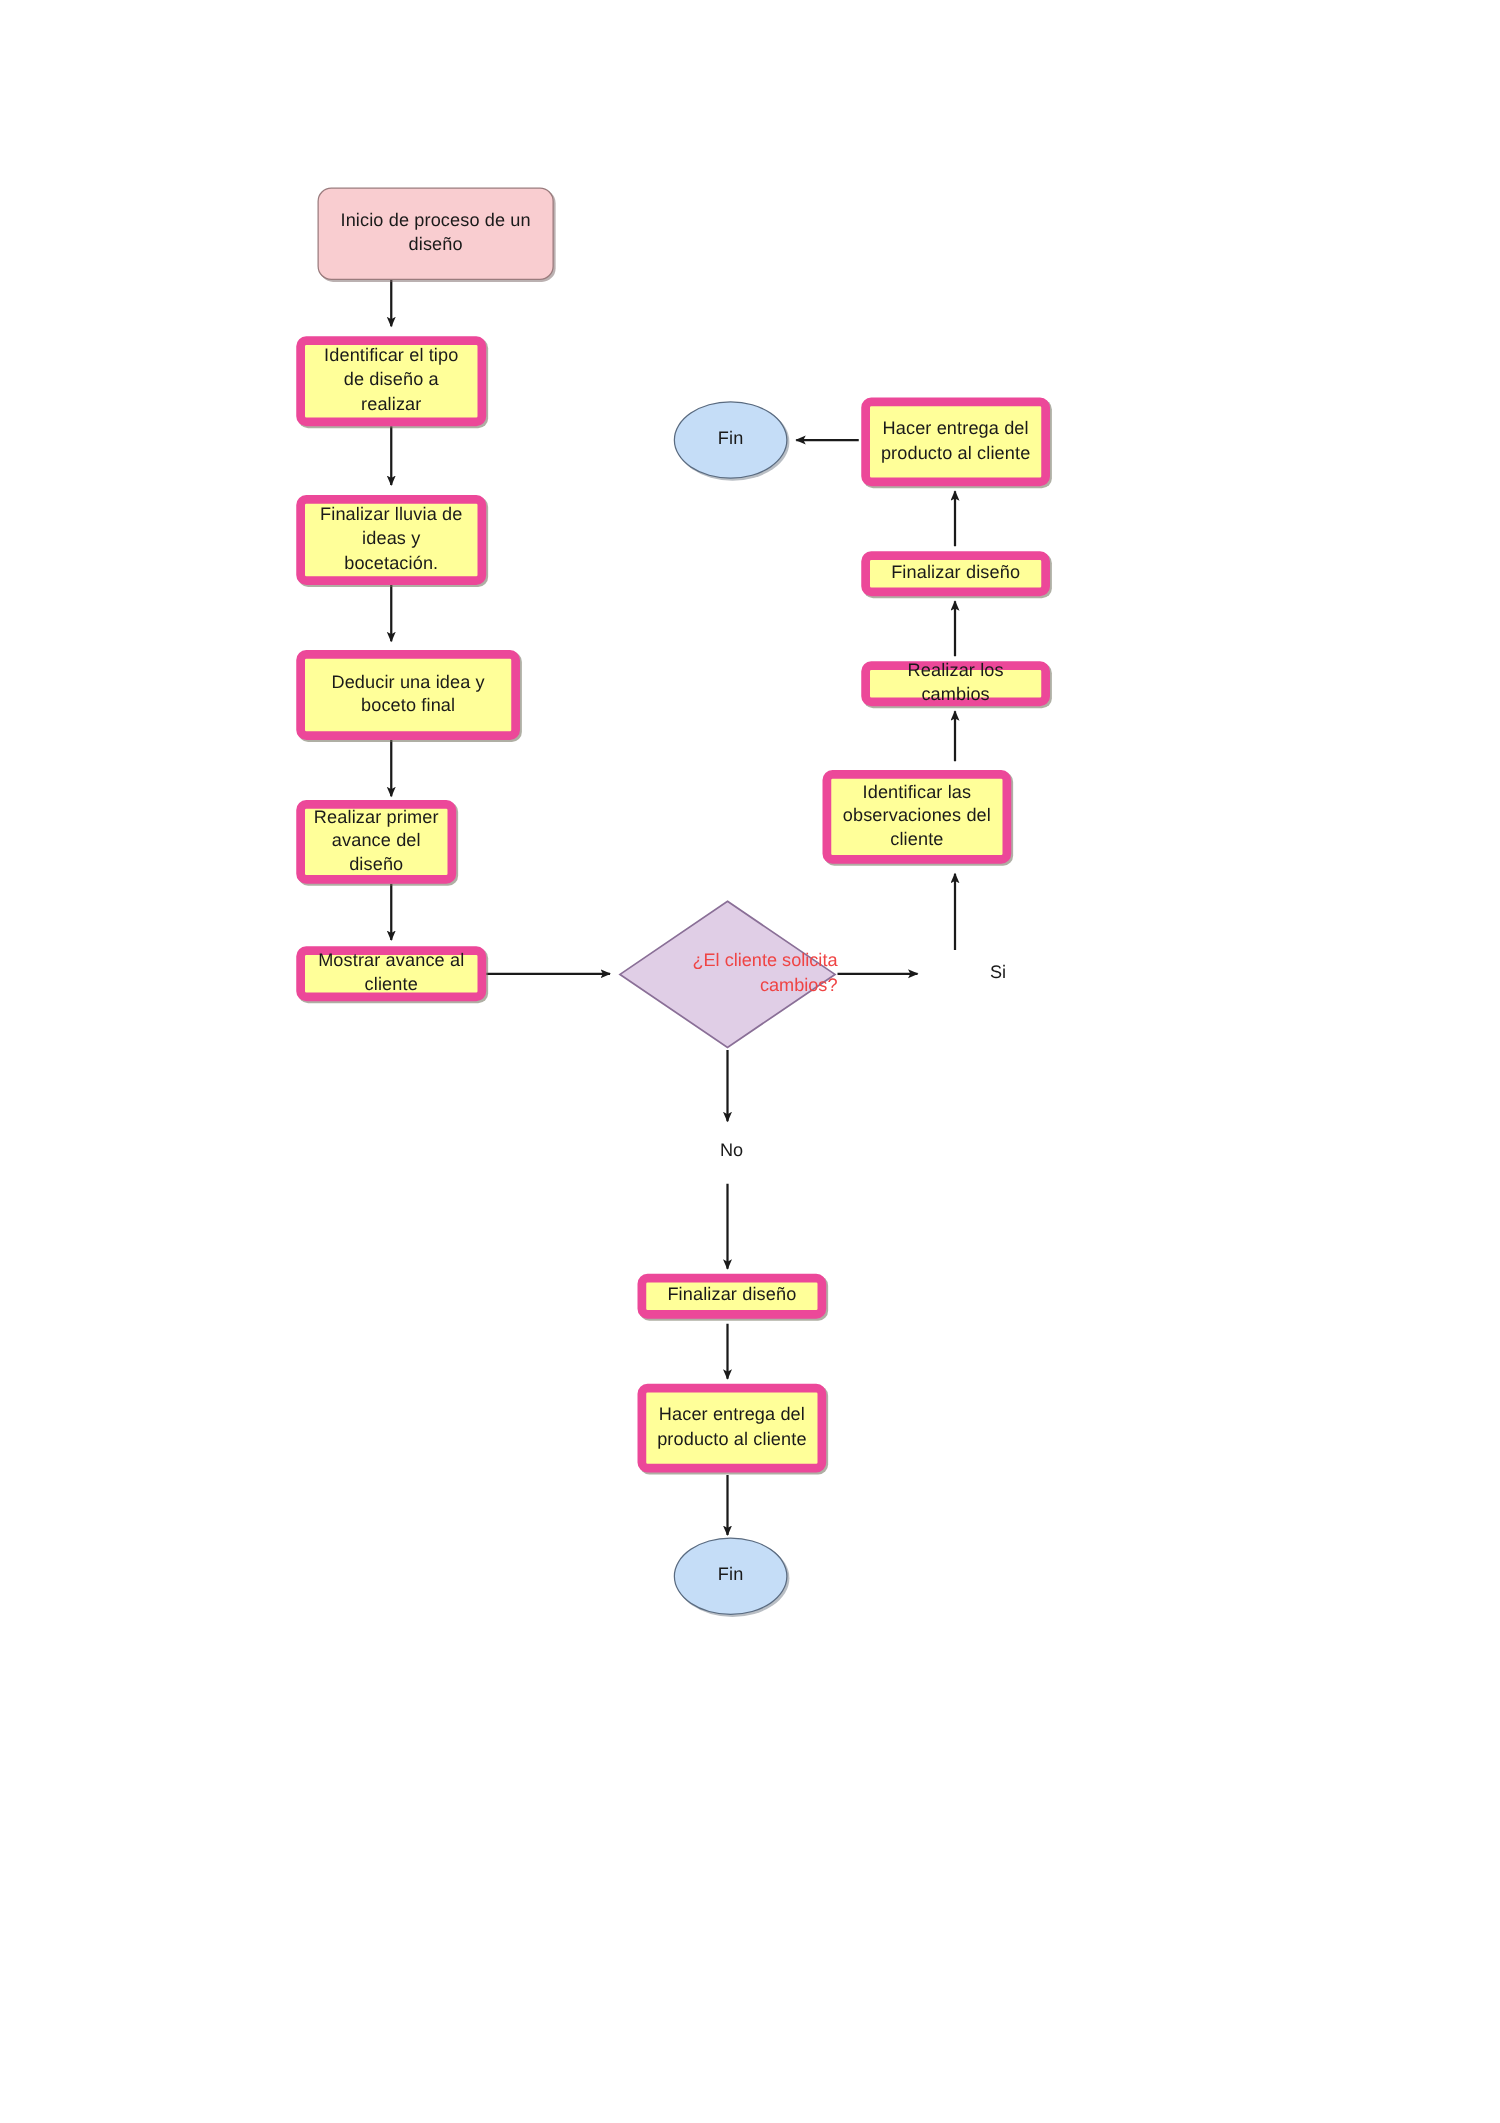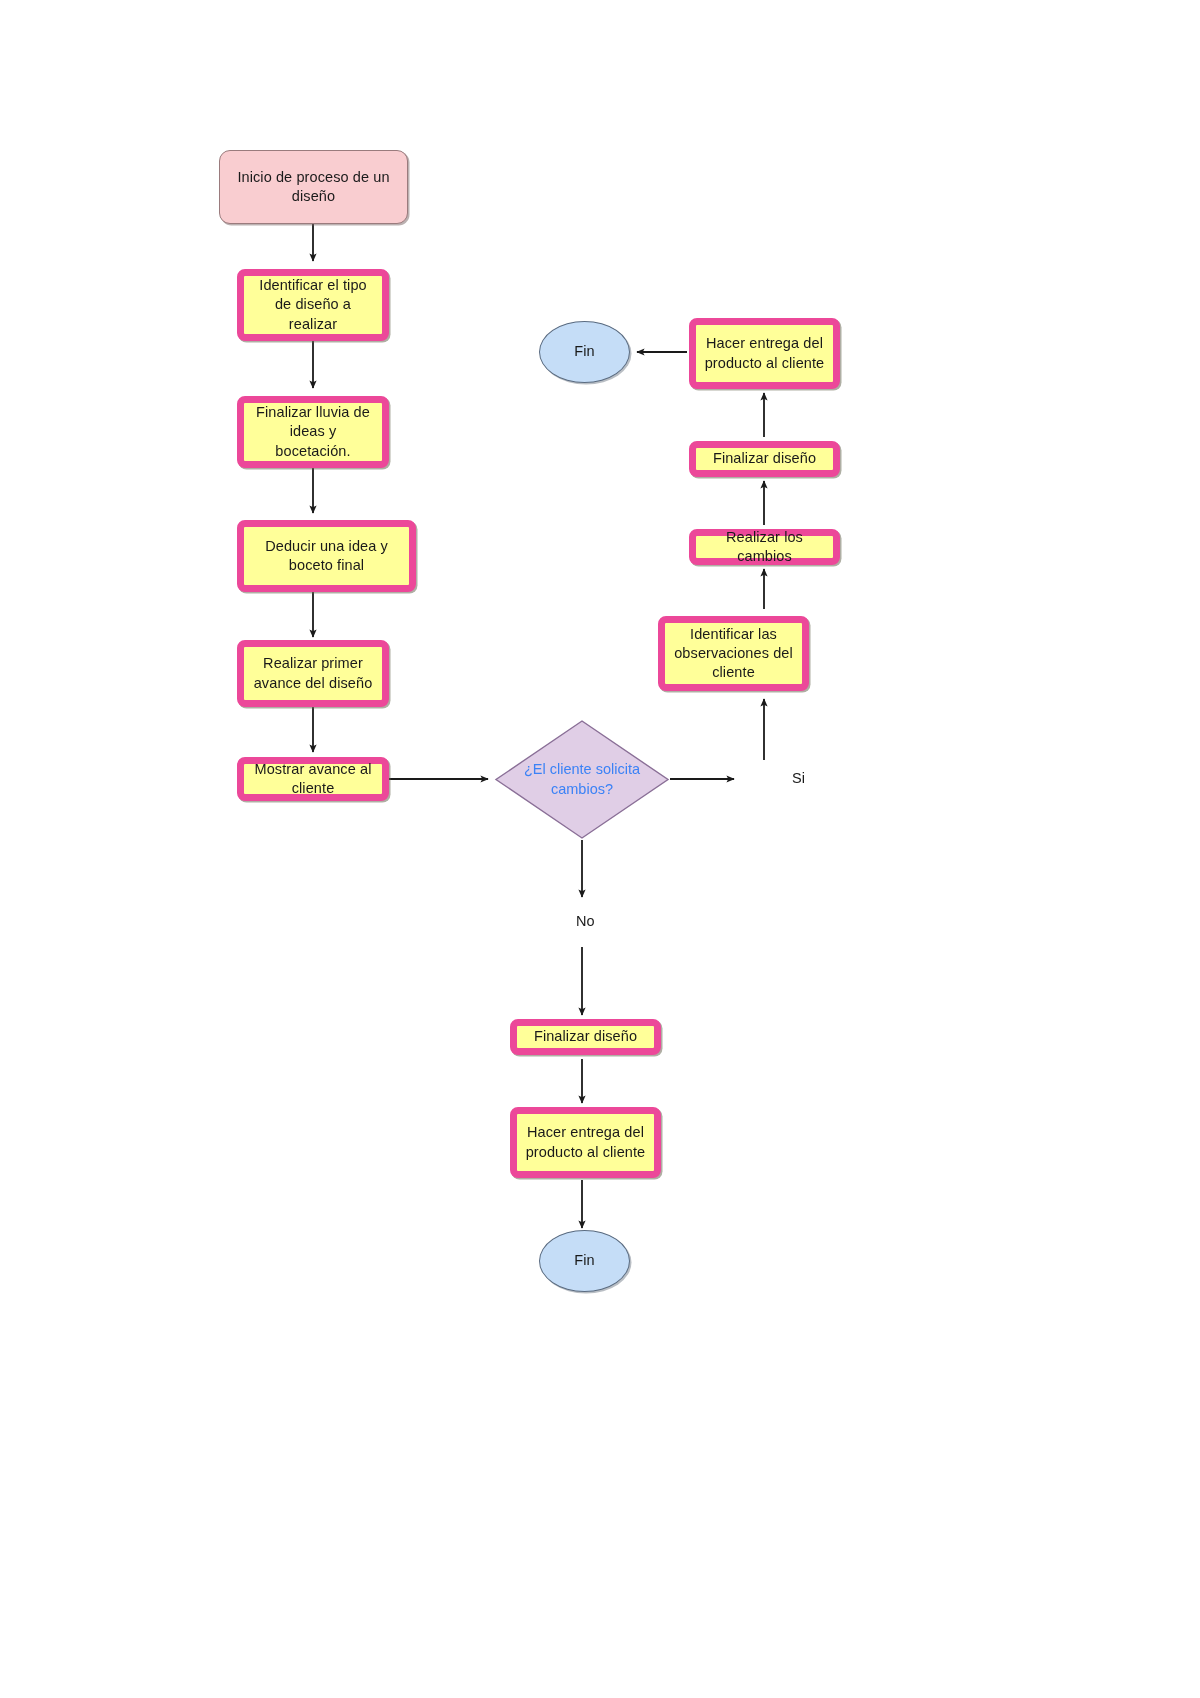--- a/index.html
+++ b/index.html
@@ -38,20 +38,21 @@
     background: #ffff99;
     border: 7px solid #ec4899;
     border-radius: 8px;
     box-shadow: 1.5px 1.5px 0 rgba(110,110,90,0.55);
   }
   .terminator-start {
     background: #f9cdd0;
     border: 1px solid #9a7b7d;
     border-radius: 11px;
     box-shadow: 1.5px 1.5px 0 rgba(120,100,100,0.5);
+    margin-left: 35px;
   }
   .terminator-end {
     background: #c5ddf7;
     border: 1px solid #5a6b80;
     border-radius: 50%;
     box-shadow: 1.5px 1.5px 0 rgba(100,110,125,0.45);
   }
   .decision-wrap {
     position: absolute;
   }
@@ -63,24 +64,24 @@
   }
   .decision-label {
     position: absolute;
     left: 0;
     top: 0;
     width: 100%;
     height: 100%;
     display: flex;
     align-items: center;
     justify-content: center;
-    text-align: center;
+    text-align: right;
     font-size: 14.5px;
     line-height: 1.32;
-    color: #3b82f6;
+    color: #ef4444;
   }
   .edge-label {
     position: absolute;
     font-size: 14.5px;
     color: #1a1a1a;
     white-space: nowrap;
   }
   #connectors {
     position: absolute;
     left: 0;
@@ -139,21 +140,21 @@
   </div>
 
   <div class="node process" style="left:237px; top:396px; width:152px; height:72px;">
     <span>Finalizar lluvia de ideas y bocetación.</span>
   </div>
 
   <div class="node process" style="left:237px; top:520px; width:179px; height:72px;">
     <span>Deducir una idea y boceto final</span>
   </div>
 
-  <div class="node process" style="left:237px; top:640px; width:152px; height:67px;">
+  <div class="node process" style="left:237px; top:640px; width:128px; height:67px;">
     <span>Realizar primer avance del diseño</span>
   </div>
 
   <div class="node process" style="left:237px; top:757px; width:152px; height:44px;">
     <span>Mostrar avance al cliente</span>
   </div>
 
   <div class="decision-wrap" style="left:494px; top:719px; width:176px; height:121px;">
     <svg width="176" height="121" viewBox="0 0 176 121" xmlns="http://www.w3.org/2000/svg">
       <polygon points="88,2 174,60.5 88,119 2,60.5" fill="#e0cee6" stroke="#8a6f97" stroke-width="1.4"></polygon>

